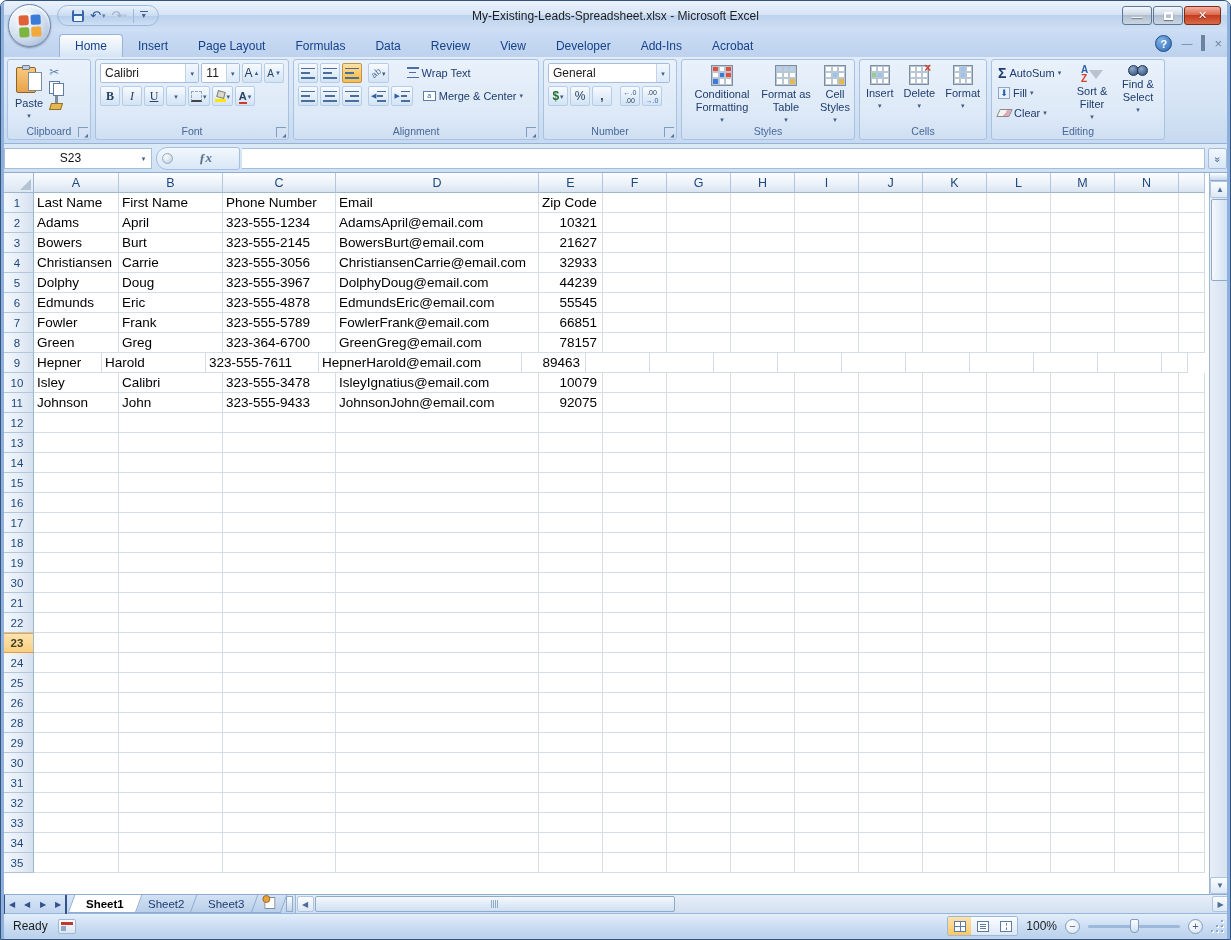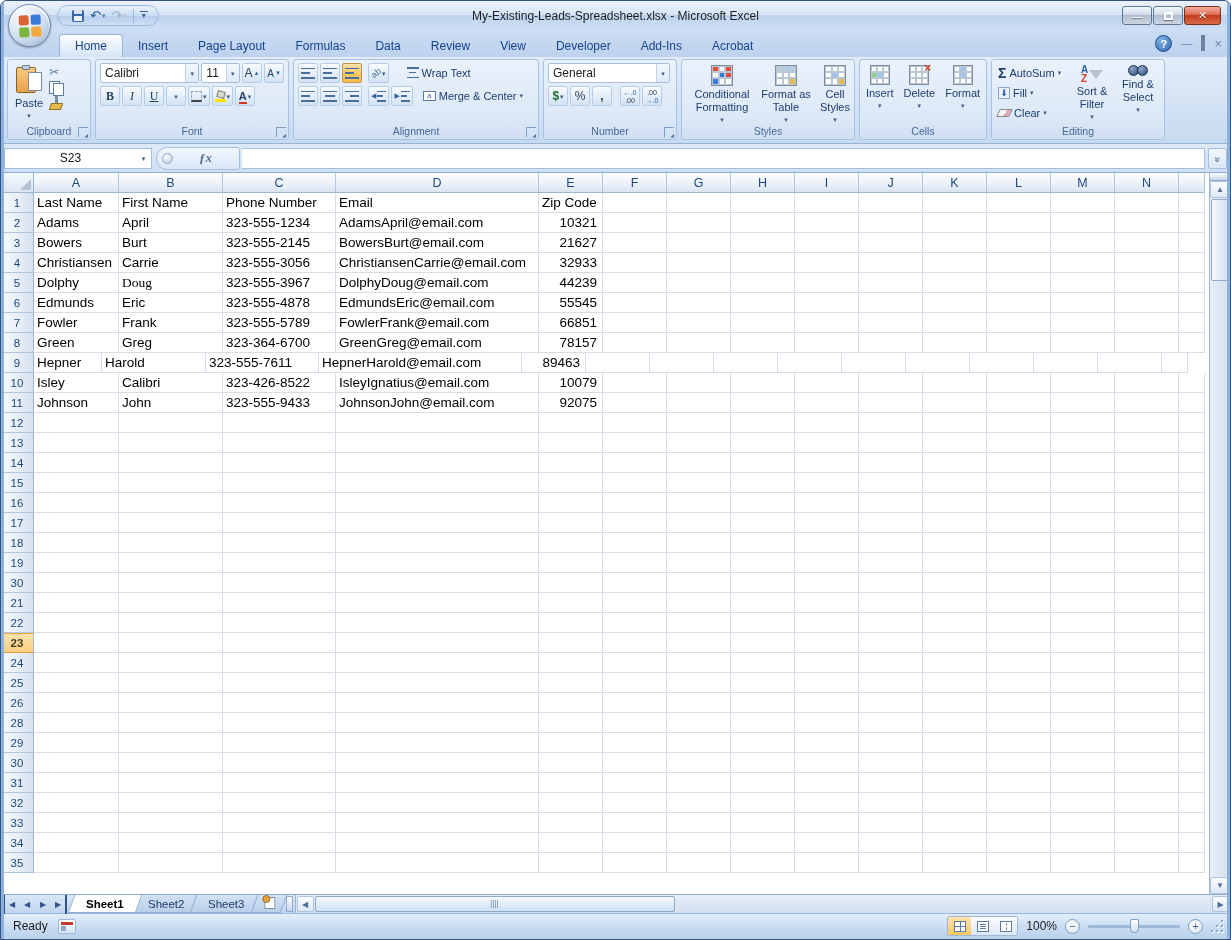--- a/index.html
+++ b/index.html
@@ -675,21 +675,21 @@
           <div class="cell" style="width: 64px;"></div>
           <div class="cell" style="width: 64px;"></div>
           <div class="cell" style="width: 64px;"></div>
           <div class="cell" style="width: 64px;"></div>
           <div class="cell" style="width: 64px;"></div>
           <div class="cell" style="width: 26px;"></div>
         </div>
         <div class="grow">
           <div class="rh">5</div>
           <div class="cell" style="width: 85px;">Dolphy</div>
-          <div class="cell" style="width: 104px; font-family: Liberation Serif, serif;">Doug</div>
+          <div class="cell" style="width: 104px;">Doug</div>
           <div class="cell" style="width: 113px;">323-555-3967</div>
           <div class="cell" style="width: 203px;">DolphyDoug@email.com</div>
           <div class="cell num" style="width: 64px;">44239</div>
           <div class="cell" style="width: 64px;"></div>
           <div class="cell" style="width: 64px;"></div>
           <div class="cell" style="width: 64px;"></div>
           <div class="cell" style="width: 64px;"></div>
           <div class="cell" style="width: 64px;"></div>
           <div class="cell" style="width: 64px;"></div>
           <div class="cell" style="width: 64px;"></div>
@@ -766,21 +766,21 @@
           <div class="cell" style="width: 64px;"></div>
           <div class="cell" style="width: 64px;"></div>
           <div class="cell" style="width: 64px;"></div>
           <div class="cell" style="width: 64px;"></div>
           <div class="cell" style="width: 26px;"></div>
         </div>
         <div class="grow">
           <div class="rh">10</div>
           <div class="cell" style="width: 85px;">Isley</div>
           <div class="cell" style="width: 104px;">Calibri</div>
-          <div class="cell" style="width: 113px;">323-426-8522</div>
+          <div class="cell" style="width: 113px;">323-555-3478</div>
           <div class="cell" style="width: 203px;">IsleyIgnatius@email.com</div>
           <div class="cell num" style="width: 64px;">10079</div>
           <div class="cell" style="width: 64px;"></div>
           <div class="cell" style="width: 64px;"></div>
           <div class="cell" style="width: 64px;"></div>
           <div class="cell" style="width: 64px;"></div>
           <div class="cell" style="width: 64px;"></div>
           <div class="cell" style="width: 64px;"></div>
           <div class="cell" style="width: 64px;"></div>
           <div class="cell" style="width: 64px;"></div>

